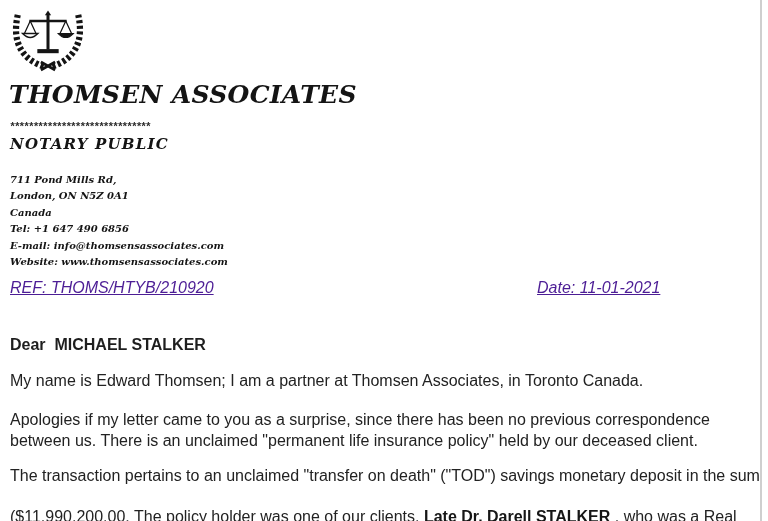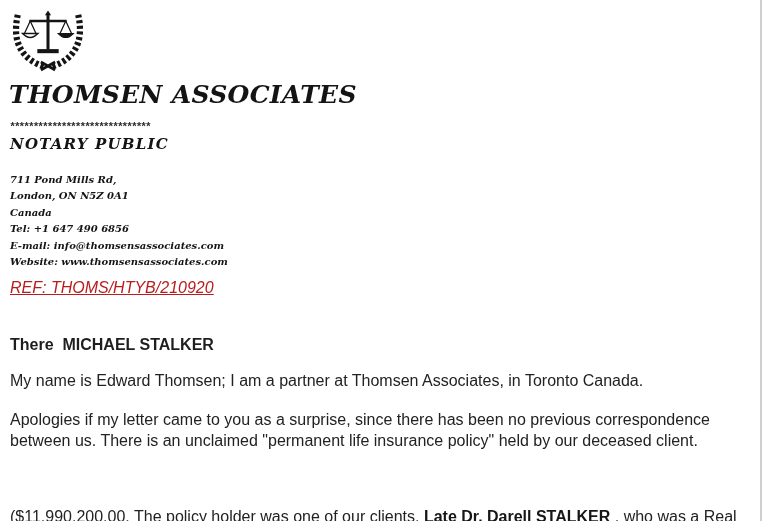--- a/index.html
+++ b/index.html
@@ -36,21 +36,21 @@
     font-size: 15px; letter-spacing: 1.2px; white-space: pre;
   }
   .addr {
     position: absolute; left: 10px; top: 172px;
     font-size: 10px; line-height: 16.4px;
   }
   .addr div { white-space: pre; }
   .refline {
     position: absolute; top: 279px;
     font-style: italic; font-size: 16px;
-    text-decoration: underline; color: #b91c1c; white-space: pre;
+    text-decoration: underline; color: #4c1d95; white-space: pre;
   }
   .ref-left  { left: 10px; }
   .date-right { left: 537px; }
   .salutation {
     position: absolute; left: 10px; top: 336px;
     font-weight: bold; font-size: 16px; white-space: pre;
   }
   .bodyline {
     position: absolute; left: 10px;
     font-size: 16px; color: #222222; white-space: pre;
@@ -91,24 +91,26 @@
   <div class="serifb addr">
     <div>711 Pond Mills Rd,</div>
     <div>London, ON N5Z 0A1</div>
     <div>Canada</div>
     <div>Tel: +1 647 490 6856</div>
     <div>E-mail: info@thomsensassociates.com</div>
     <div>Website: www.thomsensassociates.com</div>
   </div>
 
   <div class="refline ref-left">REF: THOMS/HTYB/210920</div>
+  <div class="refline date-right">Date: 11-01-2021</div>
 
-  <div class="salutation">There  MICHAEL STALKER</div>
+  <div class="salutation">Dear  MICHAEL STALKER</div>
 
   <div class="bodyline" style="top:372px">My name is Edward Thomsen; I am a partner at Thomsen Associates, in Toronto Canada.</div>
 
   <div class="bodyline" style="top:411px">Apologies if my letter came to you as a surprise, since there has been no previous correspondence</div>
   <div class="bodyline" style="top:432px">between us. There is an unclaimed "permanent life insurance policy" held by our deceased client.</div>
 
+  <div class="bodyline" style="top:467px">The transaction pertains to an unclaimed "transfer on death" ("TOD") savings monetary deposit in the sum</div>
   <div class="bodyline" style="top:508px"><span>($11,990,200.00. The policy holder was one of our clients, </span><span class="b">Late Dr. Darell STALKER</span><span> , who was a Real</span></div>
 
   <div class="edge-line"></div>
 </div>
 
 </body></html>

